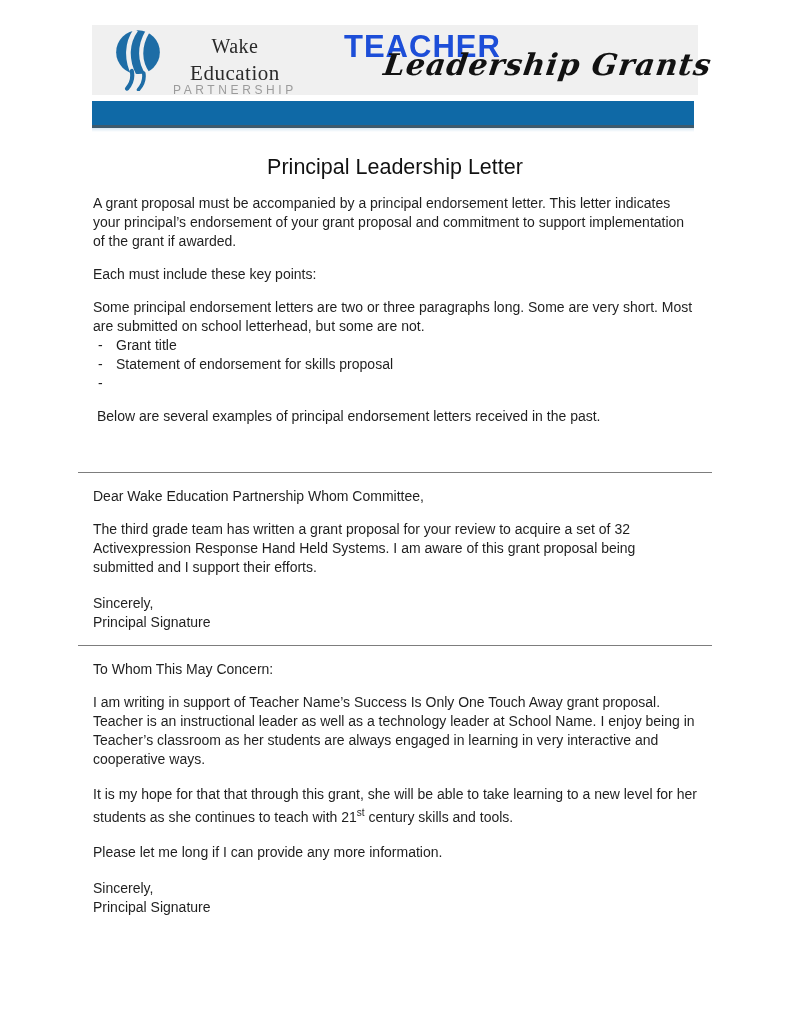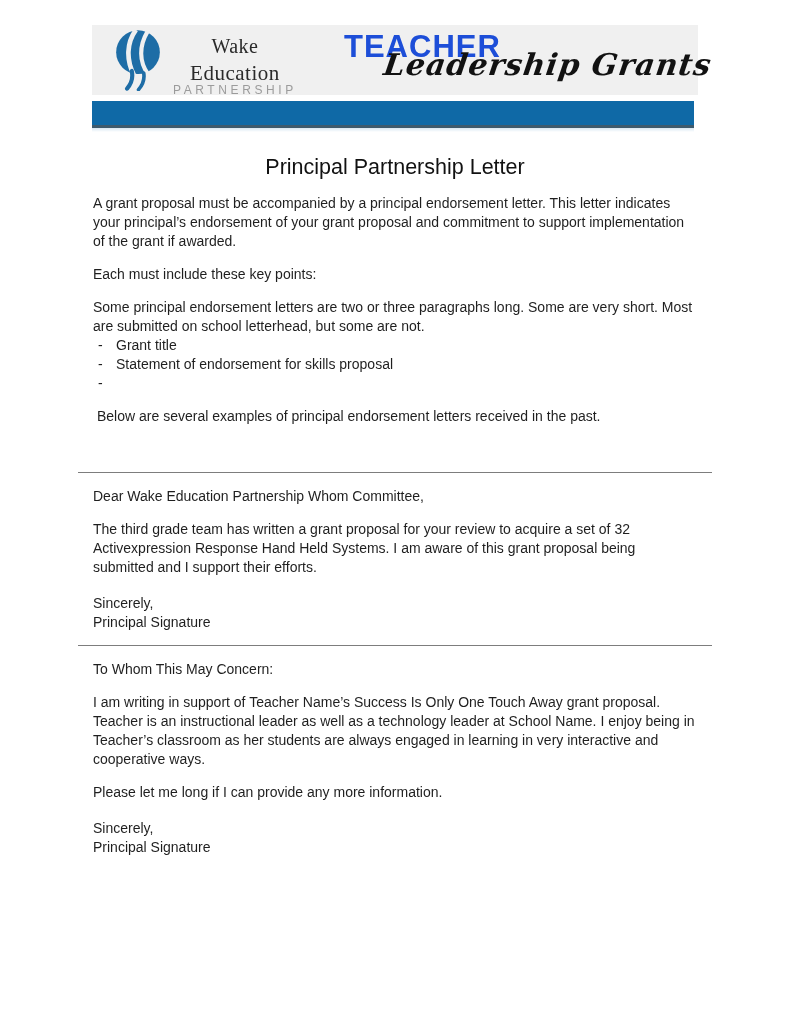--- a/index.html
+++ b/index.html
@@ -68,21 +68,21 @@
       </div>
       <div class="tlg">
         <div class="tlg-teacher">TEACHER</div>
         <div class="tlg-script">Leadership Grants</div>
       </div>
     </div>
     <div class="blue-bar"></div>
   </header>
 
   <main class="content">
-    <h1 class="title">Principal Partnership Letter</h1>
+    <h1 class="title">Principal Leadership Letter</h1>
 
     <p class="first">A grant proposal must be accompanied by a principal endorsement letter. This letter indicates your principal’s endorsement of your grant proposal and commitment to support implementation of the grant if awarded.</p>
     <p>Each must include these key points:</p>
     <p>Some principal endorsement letters are two or three paragraphs long. Some are very short. Most are submitted on school letterhead, but some are not.</p>
 
     <ul class="dash-list">
       <li>
         <span class="dash">-</span>
         <span>Grant title</span>
       </li>
@@ -106,20 +106,21 @@
         <div>Sincerely,</div>
         <div>Principal Signature</div>
       </div>
     </section>
 
     <hr class="divider tight">
 
     <section>
       <p class="salutation">To Whom This May Concern:</p>
       <p class="body-b">I am writing in support of Teacher Name’s Success Is Only One Touch Away grant proposal. Teacher is an instructional leader as well as a technology leader at School Name. I enjoy being in Teacher’s classroom as her students are always engaged in learning in very interactive and cooperative ways.</p>
+      <p class="sup-para"><span>It is my hope for that that through this grant, she will be able to take learning to a new level for her students as she continues to teach with 21</span><sup>st</sup><span> century skills and tools.</span></p>
       <p class="after-sup">Please let me long if I can provide any more information.</p>
       <div class="closing-block">
         <div>Sincerely,</div>
         <div>Principal Signature</div>
       </div>
     </section>
   </main>
 
 </div>
 

